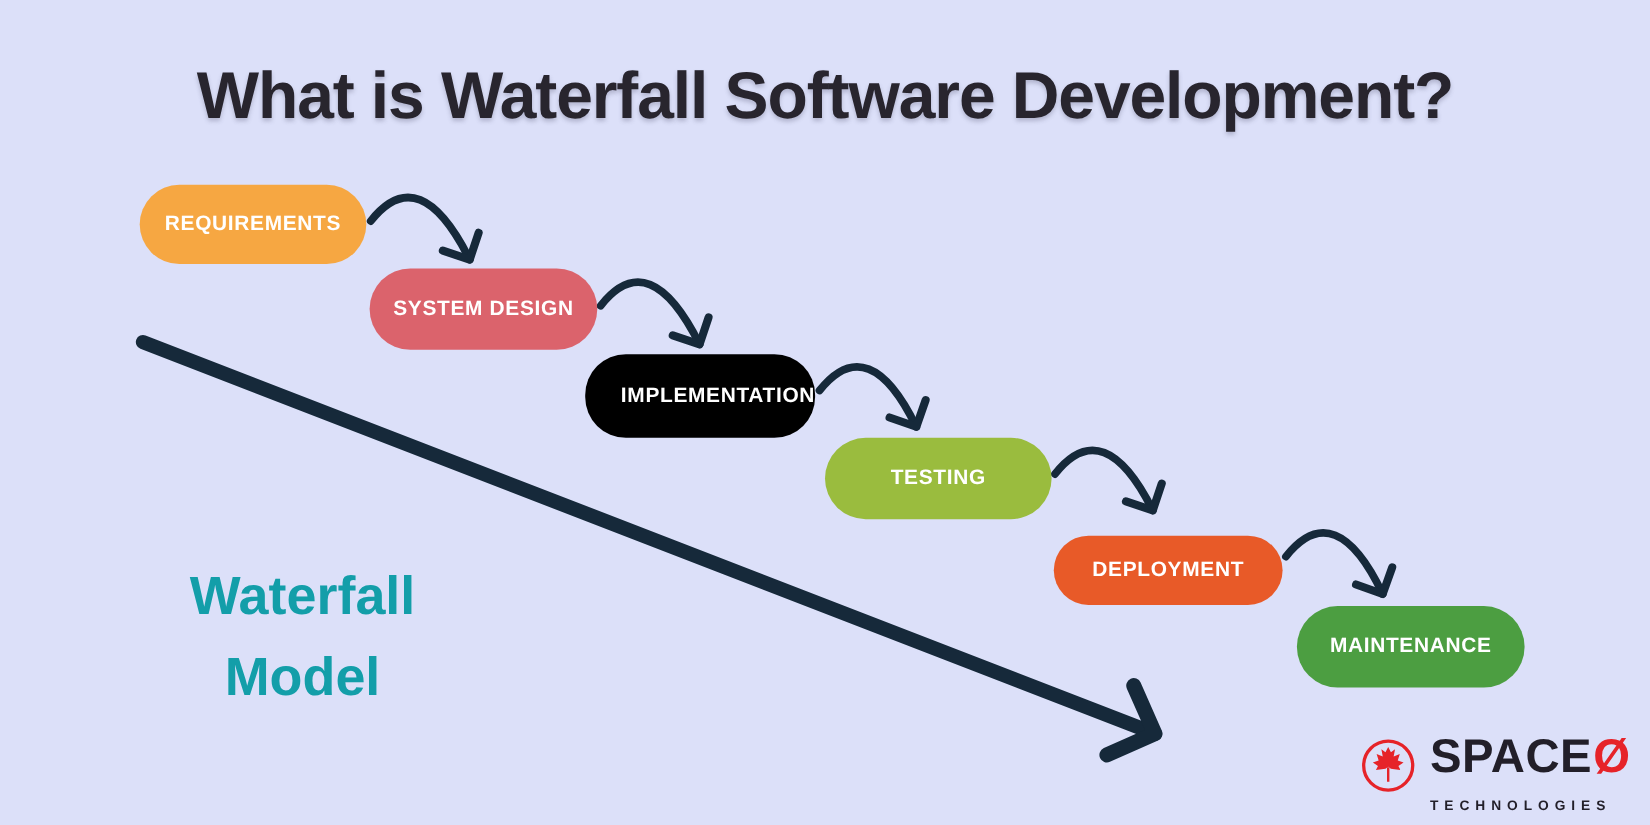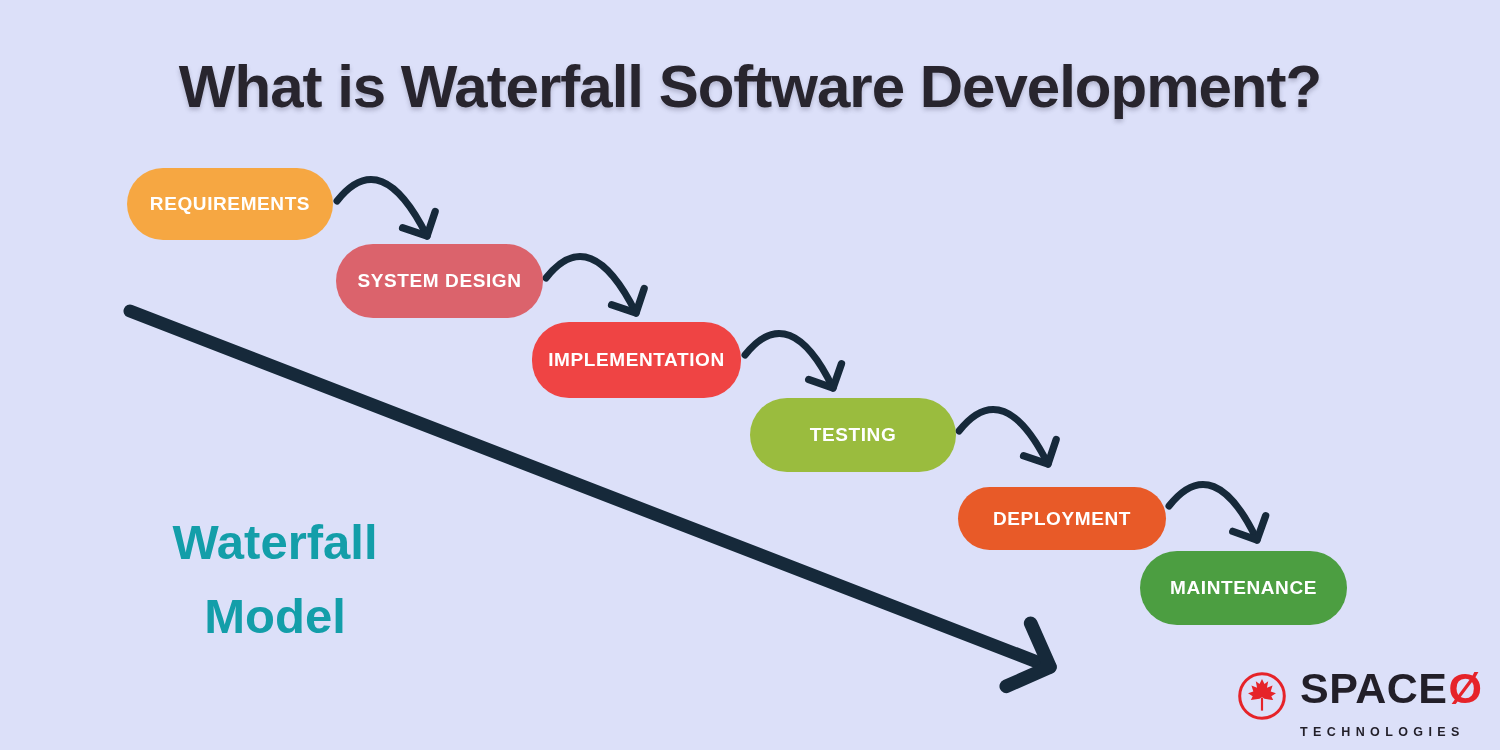--- a/index.html
+++ b/index.html
@@ -33,21 +33,21 @@
     font-weight:700;
     font-size:19px;
     letter-spacing:0.6px;
     text-align:center;
   }
   .s1{left:127px;top:168px;width:206px;height:72px;}
   .s2{left:336px;top:244px;width:207px;height:74px;}
   .s3{left:532px;top:322px;width:209px;height:76px;}
   .s4{left:750px;top:398px;width:206px;height:74px;}
   .s5{left:958px;top:487px;width:208px;height:63px;align-items:center;}
-  .s6{left:1140px;top:551px;width:207px;height:74px;}
+  .s6{left:1179px;top:551px;width:207px;height:74px;}
   .model-label{
     position:absolute;
     left:95px;top:506px;width:360px;
     text-align:center;
     font-size:49px;
     font-weight:700;
     line-height:1.5;
     color:#139EA9;
   }
   .logo{
@@ -96,21 +96,21 @@
 
     <path d="M1169 506 C1199 468 1229 481 1257 540" fill="none" stroke="#16293A" stroke-width="7" stroke-linecap="round" marker-end="url(#vhead)" style="stroke: rgb(22, 41, 58);"></path>
   </svg>
 
   <div class="stage s1" style="background-color: rgb(246, 167, 66);">
     <span>REQUIREMENTS</span>
   </div>
   <div class="stage s2" style="background-color: rgb(219, 99, 108);">
     <span>SYSTEM DESIGN</span>
   </div>
-  <div class="stage s3" style="background-color: #ef4444;">
+  <div class="stage s3" style="background-color: #000000; justify-content: flex-end;">
     <span>IMPLEMENTATION</span>
   </div>
   <div class="stage s4" style="background-color: rgb(154, 188, 62);">
     <span>TESTING</span>
   </div>
   <div class="stage s5" style="background-color: rgb(232, 90, 40);">
     <span>DEPLOYMENT</span>
   </div>
   <div class="stage s6" style="background-color: rgb(76, 158, 65);">
     <span>MAINTENANCE</span>

